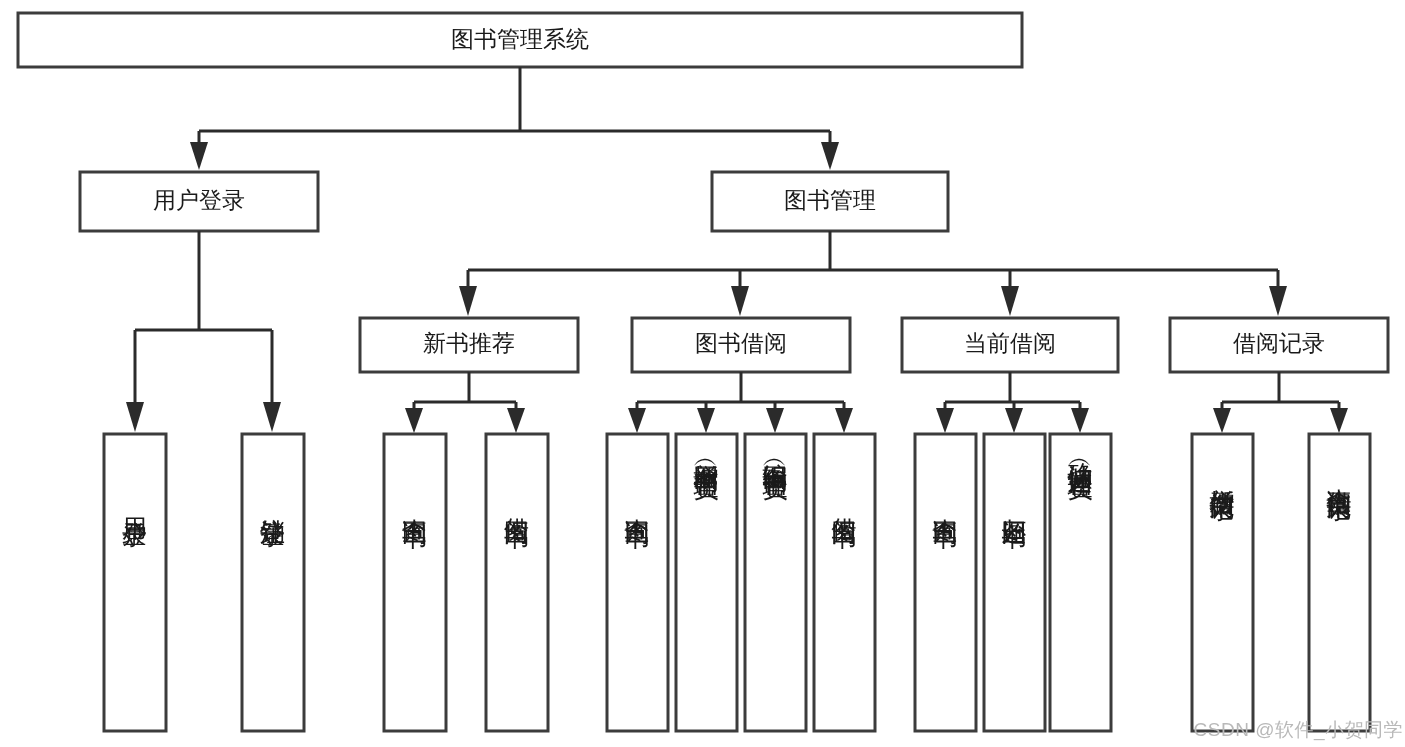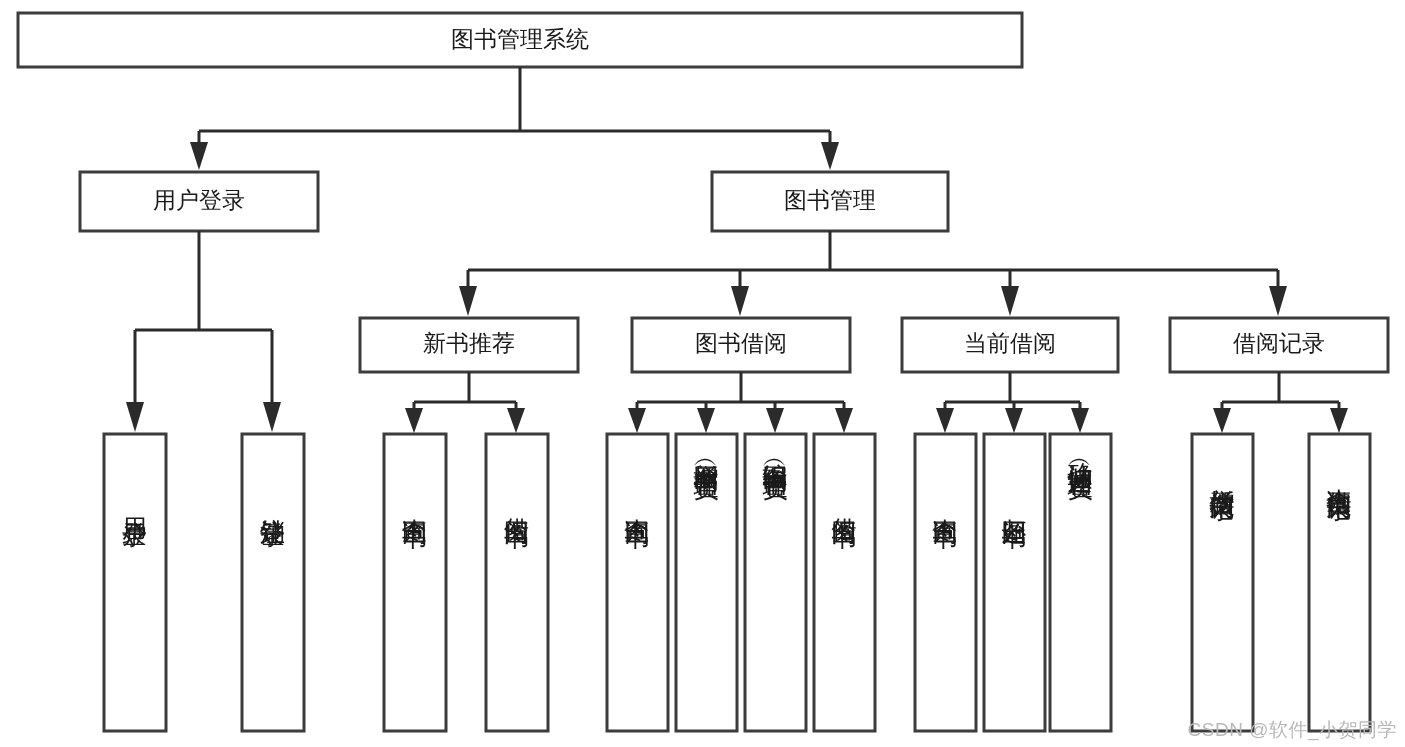--- a/index.html
+++ b/index.html
@@ -60,21 +60,21 @@
     text-orientation: upright;
     font-family: "Liberation Sans", "DejaVu Sans", sans-serif;
     font-size: 25px;
     line-height: 1.12;
     letter-spacing: 2px;
     color: #1a1a1a;
     white-space: nowrap;
   }
   .watermark {
     position: absolute;
-    right: 8px;
+    right: 2px;
     bottom: 4px;
     font-family: "Liberation Sans", "DejaVu Sans", sans-serif;
     font-size: 19px;
     color: #b9b9b9;
     letter-spacing: 0.5px;
     white-space: nowrap;
   }
 </style>
 </head>
 <body>

